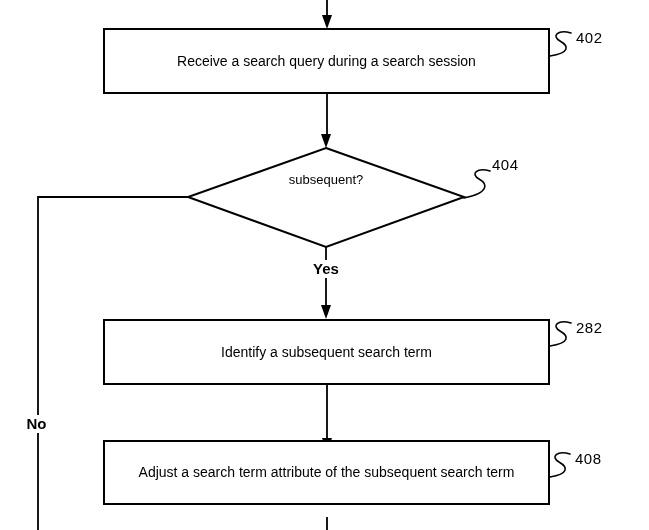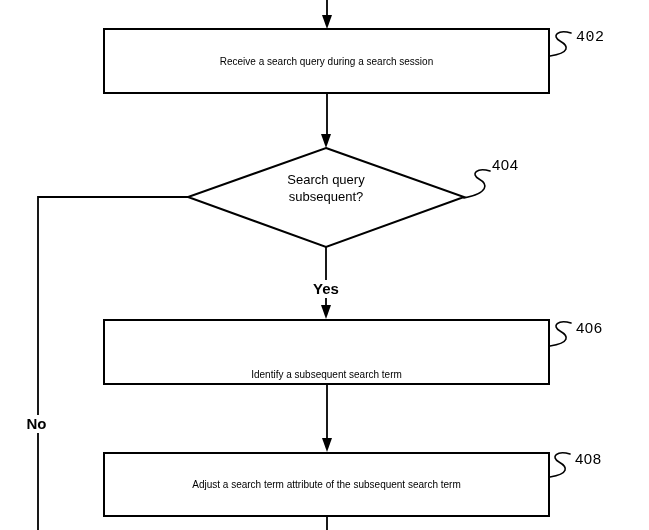--- a/index.html
+++ b/index.html
@@ -24,54 +24,54 @@
     height: 530px;
   }
   .process-box {
     position: absolute;
     border: 2px solid #000000;
     background: #ffffff;
     display: flex;
     align-items: center;
     justify-content: center;
     text-align: center;
-    font-size: 10px;
+    font-size: 14px;
     line-height: 17px;
     box-sizing: border-box;
   }
   .box-402 { left: 103px; top: 28px;  width: 447px; height: 66px; }
-  .box-406 { left: 103px; top: 319px; width: 447px; height: 66px; align-items: flex-end; }
-  .box-408 { left: 103px; top: 452px; width: 447px; height: 65px; }
+  .box-406 { left: 103px; top: 319px; width: 447px; height: 66px; }
+  .box-408 { left: 103px; top: 440px; width: 447px; height: 65px; }
   .decision-label {
     position: absolute;
     left: 226px;
     top: 171px;
     width: 200px;
     text-align: center;
     font-size: 13px;
     line-height: 17px;
   }
   .ref-num {
     position: absolute;
     font-size: 15px;
     letter-spacing: 0.5px;
   }
-  .ref-402 { left: 576px; top: 29px; font-family: Liberation Mono, monospace; }
+  .ref-402 { left: 576px; top: 29px; }
   .ref-404 { left: 492px; top: 156px; }
   .ref-406 { left: 576px; top: 319px; }
   .ref-408 { left: 575px; top: 450px; text-align: right; }
   .branch-label {
     position: absolute;
     background: #ffffff;
     font-size: 15px;
     font-weight: bold;
     text-align: center;
     line-height: 18px;
   }
-  .label-yes { left: 307px; top: 280px; width: 38px; height: 18px; }
+  .label-yes { left: 307px; top: 260px; width: 38px; height: 18px; }
   .label-no  { left: 20px;  top: 415px; width: 33px; height: 18px; }
 </style>
 </head>
 <body>
 
 <div class="canvas">
 
   <svg class="svg-layer" viewBox="0 0 649 530" xmlns="http://www.w3.org/2000/svg">
     <g stroke="#000000" stroke-width="1.8" fill="none">
 
@@ -111,25 +111,24 @@
 
   <div class="process-box box-406">
     <span>Identify a subsequent search term</span>
   </div>
 
   <div class="process-box box-408">
     <span>Adjust a search term attribute of the subsequent search term</span>
   </div>
 
   <div class="decision-label">
-    <div>Search query</div>
     <div>subsequent?</div>
   </div>
 
   <div class="ref-num ref-402">402</div>
   <div class="ref-num ref-404">404</div>
-  <div class="ref-num ref-406">406</div>
+  <div class="ref-num ref-406">282</div>
   <div class="ref-num ref-408">408</div>
 
   <div class="branch-label label-yes">Yes</div>
   <div class="branch-label label-no">No</div>
 
 </div>
 
 </body></html>

